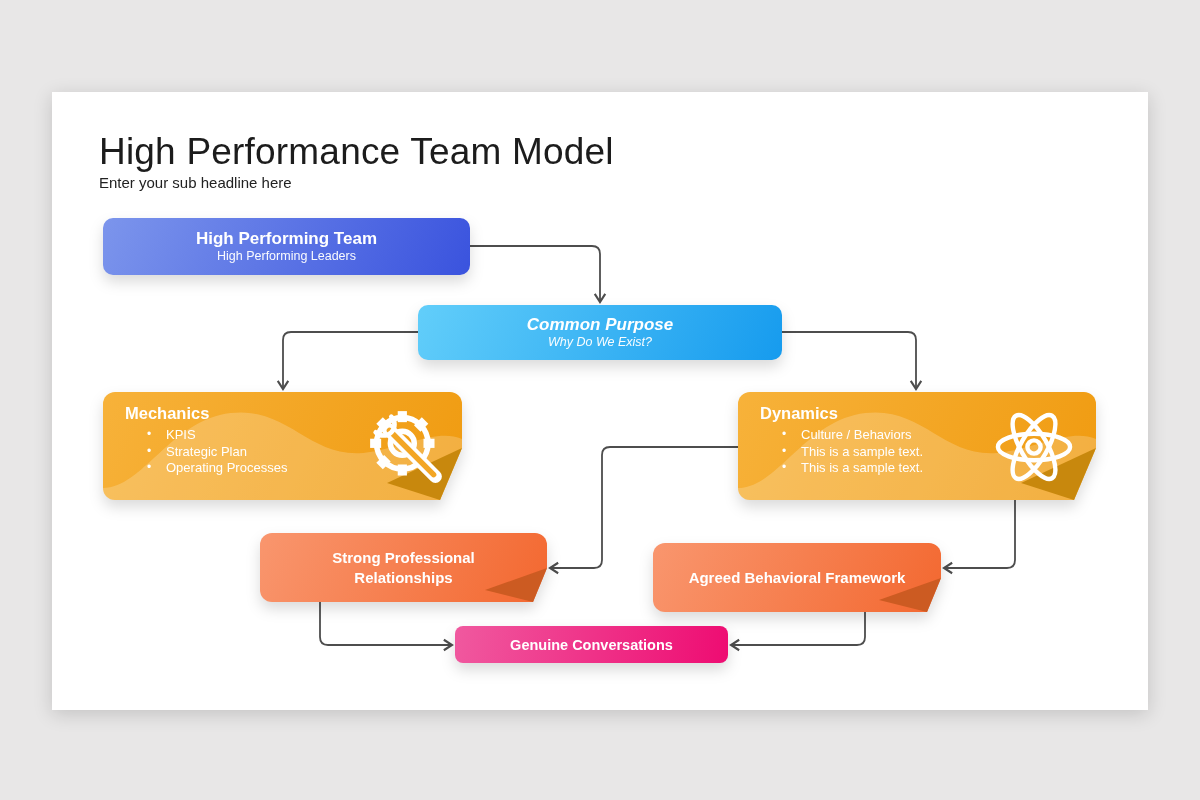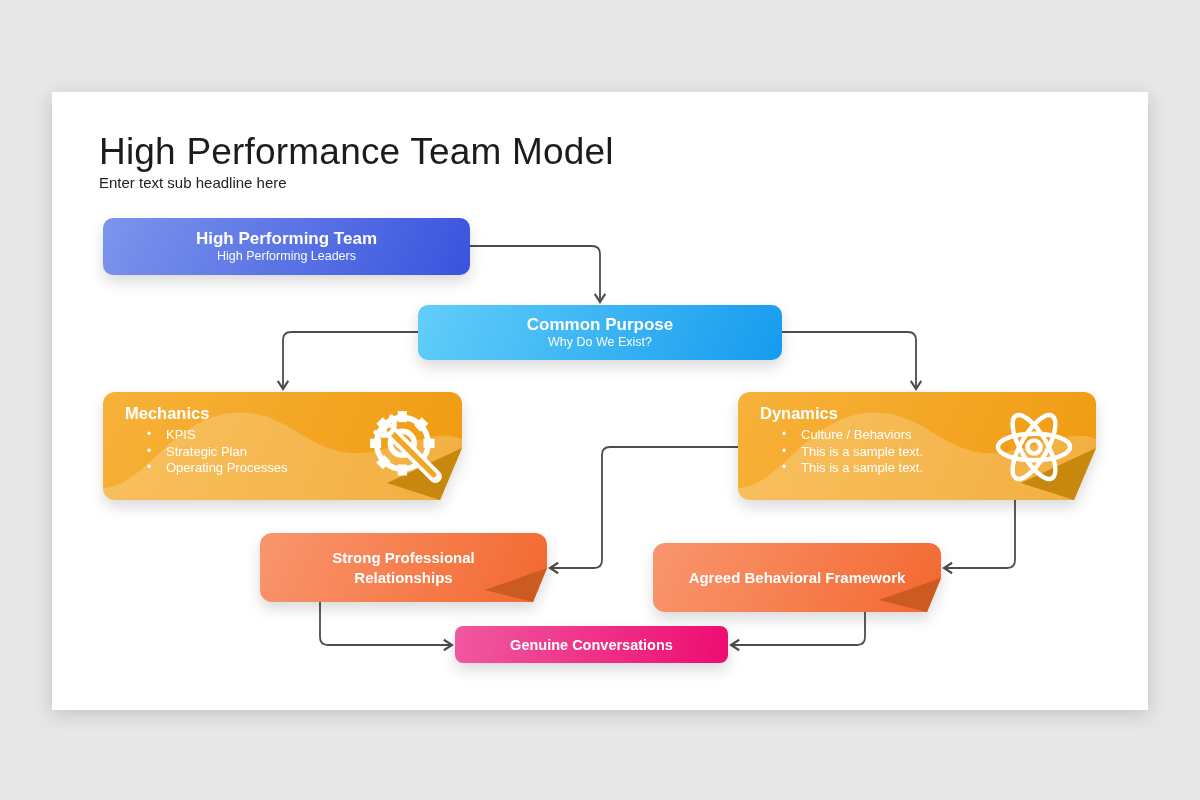--- a/index.html
+++ b/index.html
@@ -32,21 +32,21 @@
   svg.connectors .arrowhead-path { fill:none; stroke:var(--line-color); stroke-width:1.8; }
 
   
   .node { position:absolute; filter:drop-shadow(0 7px 7px rgba(0,0,0,0.14)); }
   .node-bg { position:absolute; inset:0; overflow:hidden; }
   .node-content { position:relative; width:100%; height:100%; color:#fff; }
 
   .node-blue   { left:103px; top:218px; width:367px; height:57px; }
   .node-blue .node-bg { border-radius:10px; background:linear-gradient(115deg,var(--blue-from),var(--blue-to)); }
 
-  .node-cyan   { left:418px; top:305px; width:364px; height:55px; }
+  .node-cyan   { left:418px; top:305px; width:364px; height:55px;font-style:italic; }
   .node-cyan .node-bg { border-radius:10px; background:linear-gradient(115deg,var(--cyan-from),var(--cyan-to)); }
 
   .centered-2line { display:flex; flex-direction:column; align-items:center; justify-content:center; text-align:center; }
   .node-title-lg { font-size:17px; font-weight:700; line-height:1.25; }
   .node-sub { font-size:12.5px; font-weight:400; line-height:1.25; opacity:0.97; }
 
   .node-orange { width:359px; height:108px; }
   .node-mechanics { left:103px; top:392px; }
   .node-dynamics  { left:738px; top:392px; width:358px; }
   .node-orange .node-bg {
@@ -90,21 +90,21 @@
   .node-title-pink { font-size:14.5px; font-weight:700; }
 
   .icon-stroke { fill:none; stroke:#fff; }
 </style>
 </head>
 <body>
 
 <div class="slide"></div>
 
 <h1 class="slide-title">High Performance Team Model</h1>
-<div class="slide-subtitle">Enter text sub headline here</div>
+<div class="slide-subtitle">Enter your sub headline here</div>
 
 <svg class="connectors" viewBox="0 0 1200 800">
   <defs>
     <marker id="arrow" viewBox="0 0 12 12" markerWidth="14" markerHeight="14" refX="10" refY="6" orient="auto" markerUnits="userSpaceOnUse">
       <path class="arrowhead-path" d="M3,1.5 L10,6 L3,10.5"></path>
     </marker>
   </defs>
   <path class="link" d="M470,246 L592,246 Q600,246 600,254 L600,302" marker-end="url(#arrow)"></path>
   <path class="link" d="M418,332 L291,332 Q283,332 283,340 L283,389" marker-end="url(#arrow)"></path>
   <path class="link" d="M782,332 L908,332 Q916,332 916,340 L916,389" marker-end="url(#arrow)"></path>

